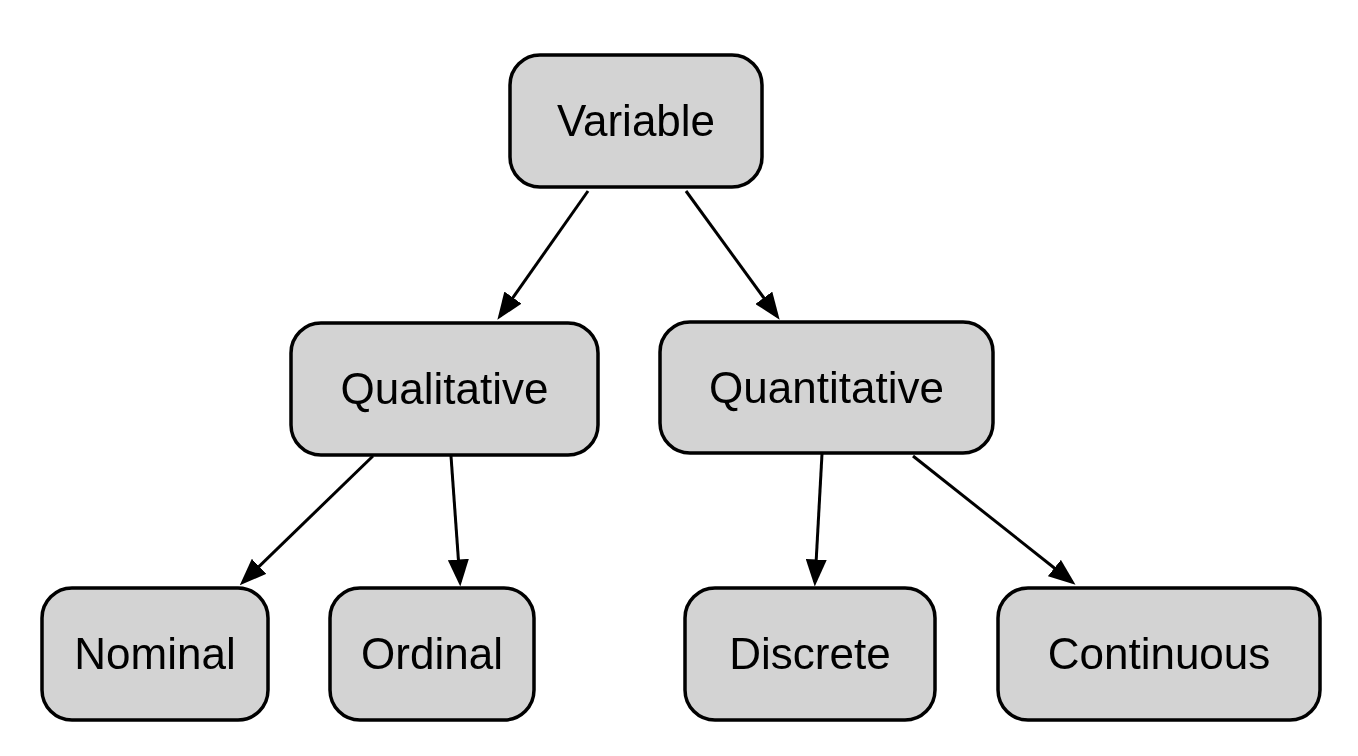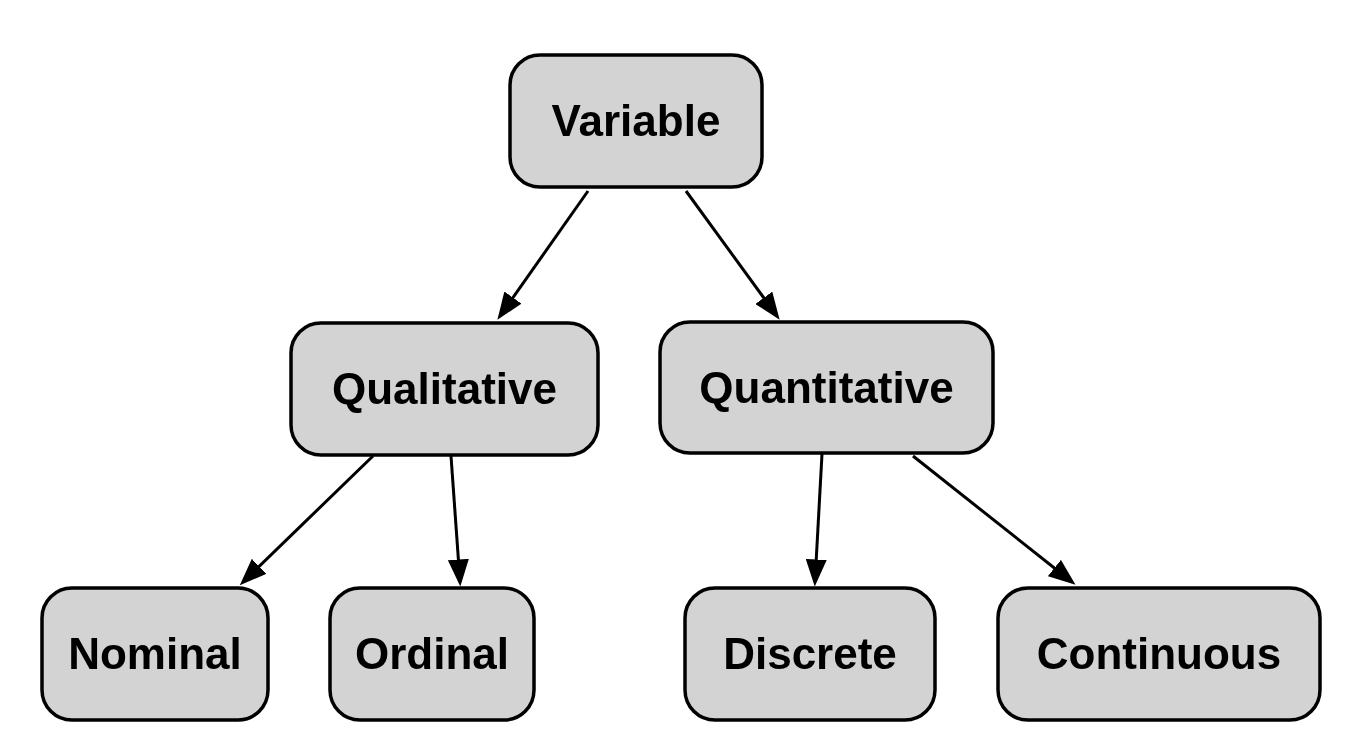--- a/index.html
+++ b/index.html
@@ -6,21 +6,20 @@
     margin: 0;
     padding: 0;
     background: #ffffff;
   }
   #stage {
     position: relative;
     width: 1358px;
     height: 756px;
     background: #ffffff;
     overflow: hidden;
-    font-weight: bold;
   }
   .node-label {
     font-family: "Liberation Sans", "DejaVu Sans", sans-serif;
     font-size: 44px;
     fill: #000000;
     text-anchor: middle;
   }
   .edge-line {
     fill: none;
   }

